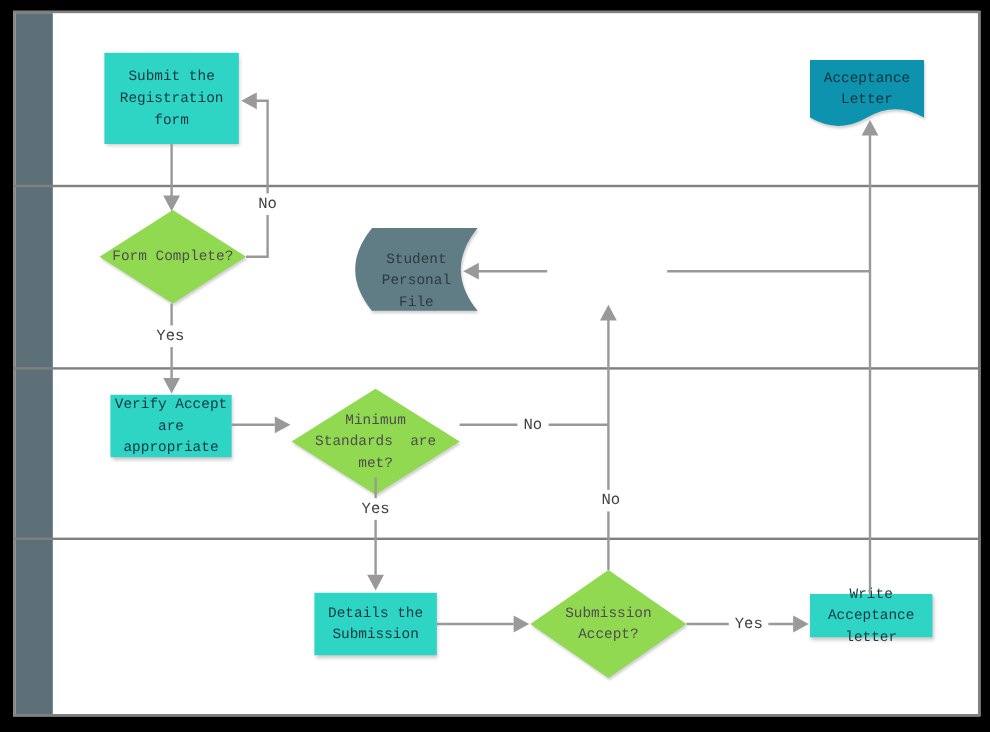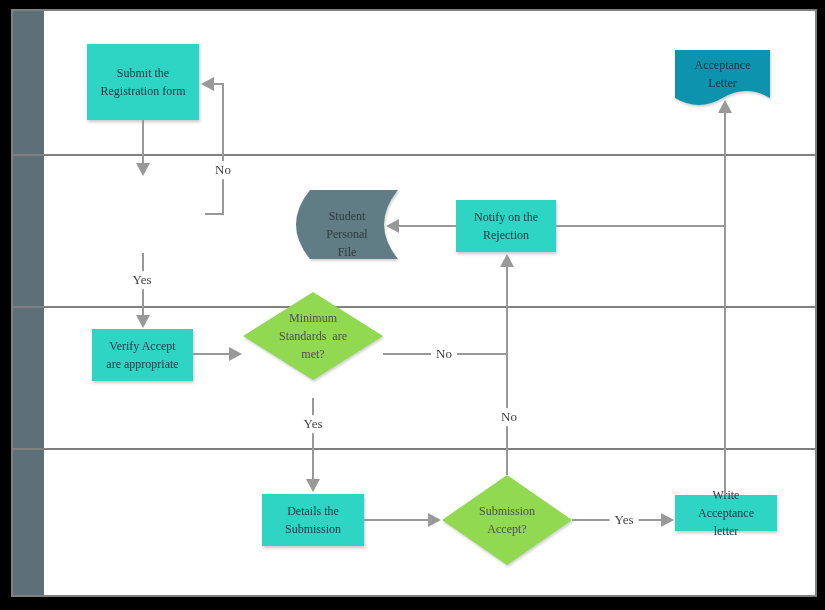--- a/index.html
+++ b/index.html
@@ -1,19 +1,19 @@
 <!DOCTYPE html>
 <html style="--process-fill: #2ed5c4; --decision-fill: #90d950; --stored-data-fill: #607d85; --document-fill: #0e93ae; --lane-header-fill: #5d7078; --lane-border: #808080; --connector: #999999; --canvas: #ffffff; --matte: #000000; --shape-text: #143744; --decision-text: #4f4f4f; --stored-text: #2d3a40; --document-text: #10333f; --label-text: #3f3f3f;"><head>
 <meta charset="utf-8">
 <style>
   html,body { margin:0; padding:0; }
   .stage {
     position:relative; width:825px; height:610px;
     background: var(--matte, #000);
-    font-family:Liberation Serif, serif;
+    font-family:Liberation Mono, monospace;
     overflow:hidden;
   }
   .frame {
     position:absolute; left:11px; top:9px; width:806px; height:588px;
     box-sizing:border-box; border:2px solid var(--lane-border,#808080);
     background: var(--canvas,#fff);
   }
   .lane-header-col {
     position:absolute; left:13px; top:11px; width:31px; height:584px;
     background: var(--lane-header-fill,#5d7078);
@@ -56,39 +56,43 @@
   <div class="frame"></div>
   <div class="lane-header-col"></div>
   <div class="lane-divider" style="top:154px"></div>
   <div class="lane-divider" style="top:306px"></div>
   <div class="lane-divider" style="top:448px"></div>
 
   <div class="node proc" style="left:87px;top:44px;width:112px;height:76px">
     <span class="shape-label">Submit the
 Registration form</span>
   </div>
-  <div class="node proc" style="left:456px;top:200px;width:100px;height:52px">
-    <span class="shape-label">Notify on the
-Rejection</span>
-  </div>
   <div class="node proc" style="left:92px;top:329px;width:101px;height:52px">
     <span class="shape-label">Verify Accept
 are appropriate</span>
   </div>
   <div class="node proc" style="left:262px;top:494px;width:102px;height:52px">
     <span class="shape-label">Details the
 Submission</span>
   </div>
   <div class="node proc" style="left:675px;top:495px;width:102px;height:36px">
     <span class="shape-label">Write
 Acceptance
 letter</span>
   </div>
 
-  <div class="svg-node" style="left:243px;top:292px;width:140px;height:88px">
+  <div class="svg-node" style="left:83px;top:175px;width:122px;height:78px">
+    <svg width="122" height="78" viewBox="0 0 122 78">
+      <polygon points="61,0 122,39 61,78 0,39" fill="var(--decision-fill)"></polygon>
+    </svg>
+    <div class="overlay">
+        <span class="shape-label decision-label">Form Complete?</span>
+      </div>
+  </div>
+  <div class="svg-node" style="left:243px;top:324px;width:140px;height:88px">
     <svg width="140" height="88" viewBox="0 0 140 88">
       <polygon points="70,0 140,44 70,88 0,44" fill="var(--decision-fill)"></polygon>
     </svg>
     <div class="overlay">
         <span class="shape-label decision-label">Minimum
 Standards  are
 met?</span>
       </div>
   </div>
   <div class="svg-node" style="left:442px;top:475px;width:130px;height:90px">

